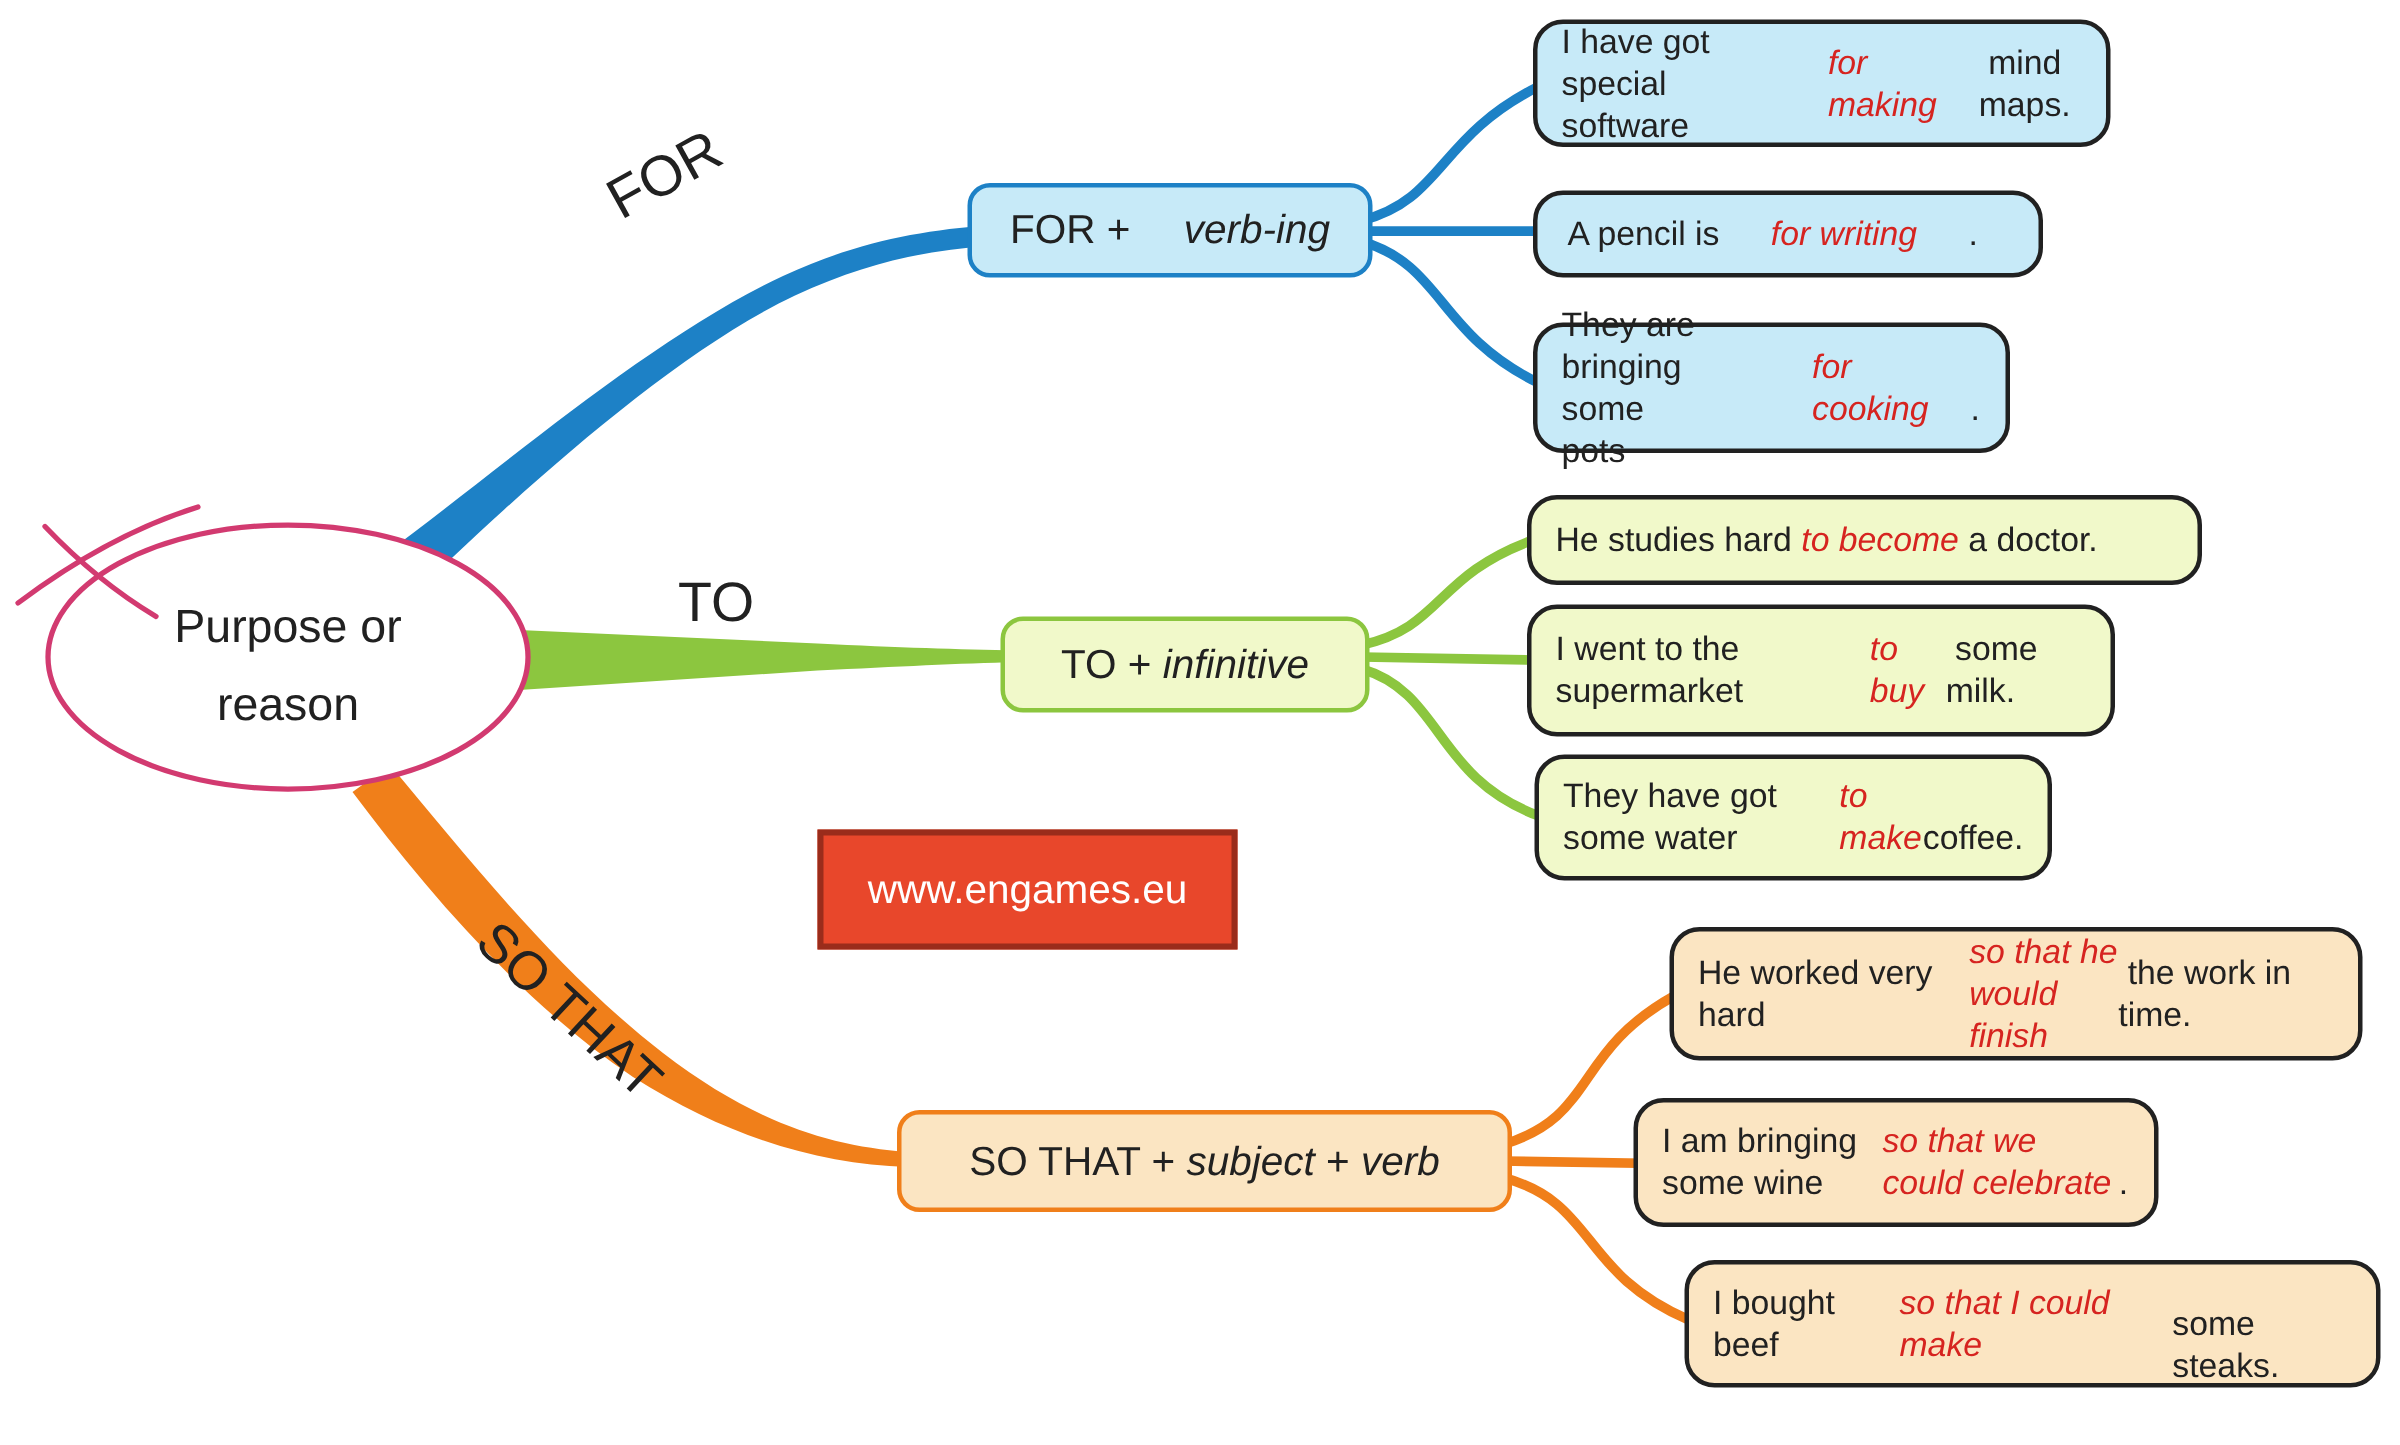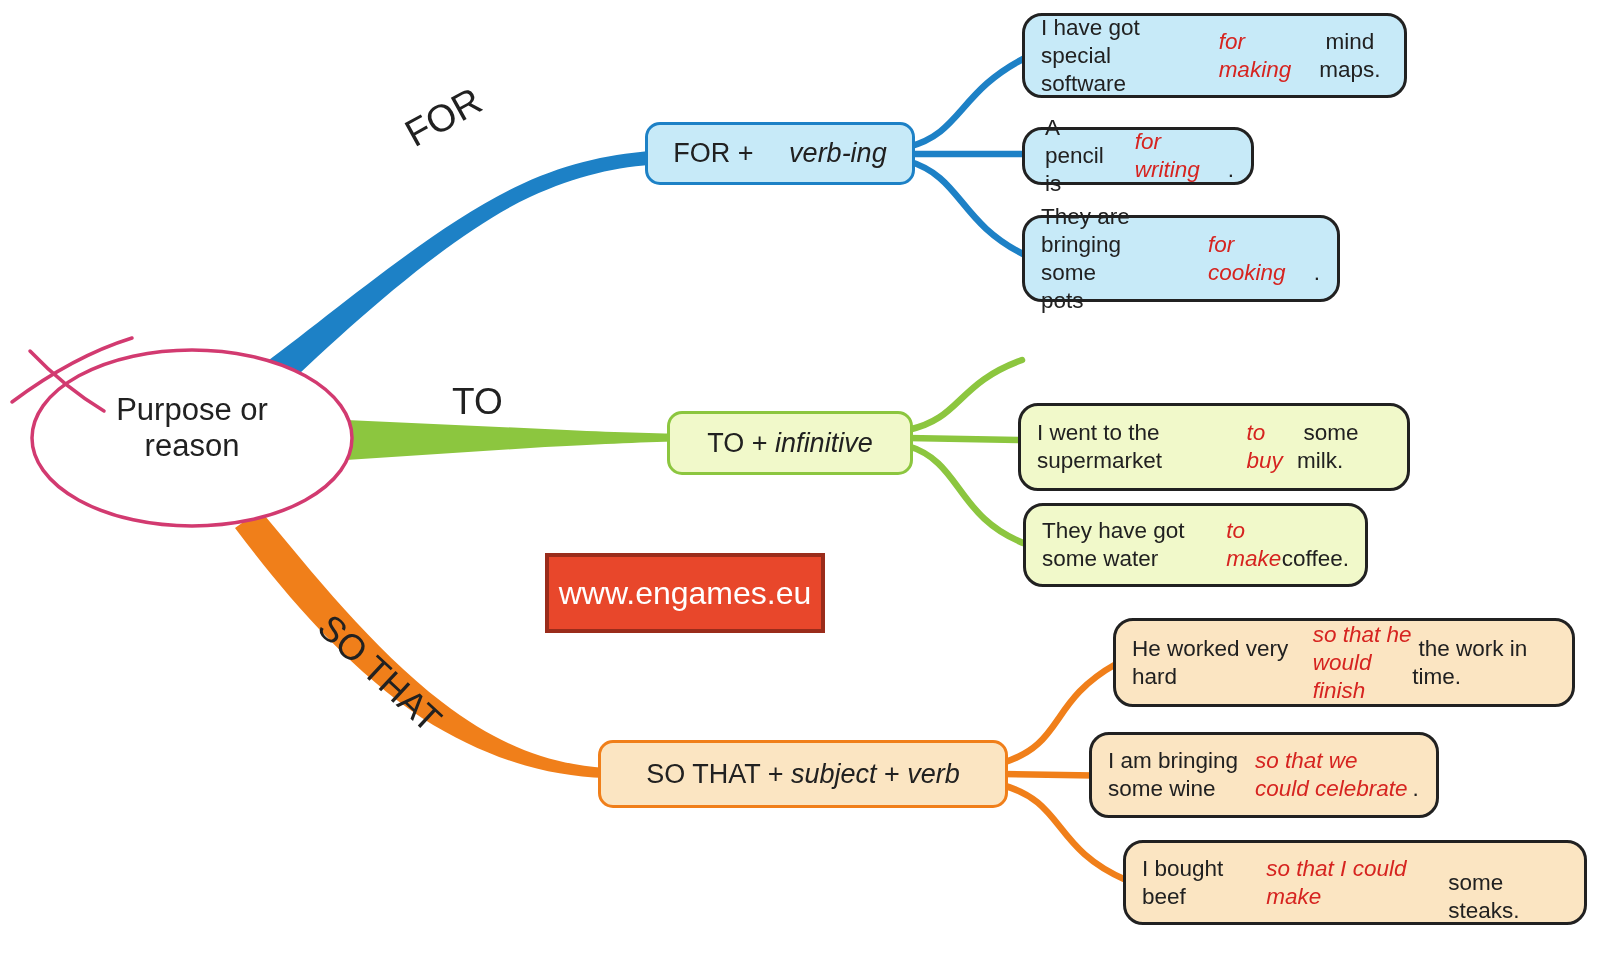--- a/index.html
+++ b/index.html
@@ -36,34 +36,34 @@
   .node .em    { font-style:italic; }
 
   .example {
     font-size:22.5px; line-height:28px; padding:10px 16px;
     border-radius:20px; border:3px solid;
   }
   .example .em { color:var(--red_text); font-style:italic; }
 
   .central-title {
     position:absolute; left:32px; top:392px; width:320px;
-    text-align:center; font-size:31px; line-height:36px;
+    text-align:center; font-size:31px; line-height:52px;
     white-space:pre-line;
   }
   .branch-label { position:absolute; font-size:38px; color:var(--text); }
   #label-for     { left:398px; top:118px; transform:rotate(-29deg); transform-origin:0 0; }
   #label-to      { left:452px; top:381px; font-size:37px; }
   #label-so-that { left:338px; top:606px; font-size:36px; transform:rotate(43deg); transform-origin:0 0; white-space:nowrap; }
 
   .banner {
     position:absolute; left:545px; top:553px; width:280px; height:80px;
     box-sizing:border-box; background:var(--banner_bg);
     border:4px solid var(--banner_border); color:var(--banner_text);
     display:flex; align-items:center; justify-content:center;
-    font-size:32px;
+    font-size:27px;
   }
 </style>
 </head>
 <body>
 
 <div id="canvas">
 
   <svg class="layer" viewBox="0 0 1600 963" aria-hidden="true">
 
     <path class="branch-blue" d="M 253,372 C 330,316 432,226 522,184 C 572,161 612,154 660,150 L 660,164 C 616,167 578,175 530,197 C 447,236 342,332 270,402 Z"></path>
@@ -90,25 +90,26 @@
   <div class="central-title">Purpose or
 reason</div>
 
   <div class="branch-label" id="label-for">FOR</div>
   <div class="branch-label" id="label-to">TO</div>
   <div class="branch-label" id="label-so-that">SO THAT</div>
 
   <div class="box node node-blue" style="left:645px; top:122px; width:270px; height:63px;"><span>FOR + </span><span class="em">verb-ing</span></div>
   <div class="box example node-blue" style="left:1022px; top:13px; width:385px; height:85px;"><span>I have got special software
 </span><span class="em">for making</span><span> mind maps.</span></div>
-  <div class="box example node-blue" style="left:1022px; top:127px; width:232px; height:58px;padding-left:20px;"><span>A pencil is </span><span class="em">for writing</span><span> .</span></div>
+  <div class="box example node-blue" style="left:1022px; top:127px; width:340px; height:58px;padding-left:20px;"><span>A pencil is </span><span class="em">for writing</span><span> .</span></div>
   <div class="box example node-blue" style="left:1022px; top:215px; width:318px; height:87px;"><span>They are bringing some
 pots </span><span class="em">for cooking</span><span> .</span></div>
 
   <div class="box node node-green" style="left:667px; top:411px; width:246px; height:64px;"><span>TO + </span><span class="em">infinitive</span></div>
+  <div class="box example node-green" style="left:1018px; top:330px; width:450px; height:60px;"><span>He studies hard </span><span class="em">to become</span><span> a doctor.</span></div>
   <div class="box example node-green" style="left:1018px; top:403px; width:392px; height:88px;"><span>I went to the supermarket
 </span><span class="em">to buy</span><span> some milk.</span></div>
   <div class="box example node-green" style="left:1023px; top:503px; width:345px; height:84px;"><span>They have got some water
 </span><span class="em">to make</span><span> coffee.</span></div>
 
   <div class="box example node-orange" style="left:1113px; top:618px; width:462px; height:89px;"><span>He worked very hard </span><span class="em">so that he
 would finish</span><span> the work in time.</span></div>
   <div class="box node node-orange" style="left:598px; top:740px; width:410px; height:68px;"><span>SO THAT + </span><span class="em">subject</span><span> + </span><span class="em">verb</span></div>
   <div class="box example node-orange" style="left:1089px; top:732px; width:350px; height:86px;"><span>I am bringing some wine
 </span><span class="em">so that we could celebrate</span><span> .</span></div>

